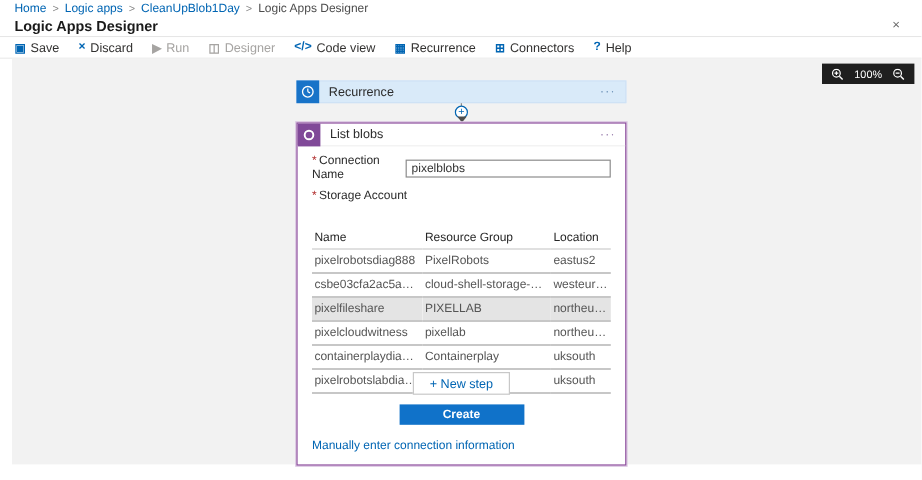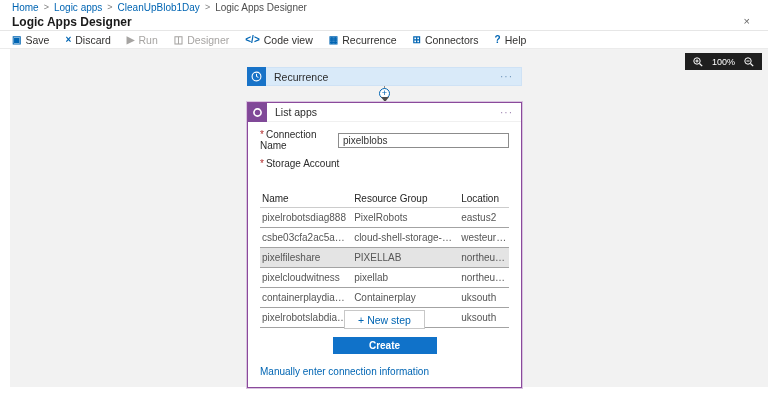--- a/index.html
+++ b/index.html
@@ -169,21 +169,21 @@
   <div class="insert-step">+</div>
   <div class="arrow-head"></div>
 
   <div class="blob-card">
     <div class="blob-header">
       <span class="blob-icon">
         <svg width="11" height="11" viewBox="0 0 11 11">
           <circle cx="5.5" cy="5.5" r="3.6" fill="none" stroke="#fff" stroke-width="1.6"></circle>
         </svg>
       </span>
-      <span class="card-title">List apps</span>
+      <span class="card-title">List blobs</span>
       <span class="blob-menu">···</span>
     </div>
     <div class="blob-body">
       <div class="field-row">
         <span class="field-label"><span class="req">*</span><span>Connection Name</span></span>
         <input class="field-input" type="text" value="pixelblobs" style="">
       </div>
       <div class="sa-label"><span class="req">*</span><span>Storage Account</span></div>
 
       <table class="sa-table">

